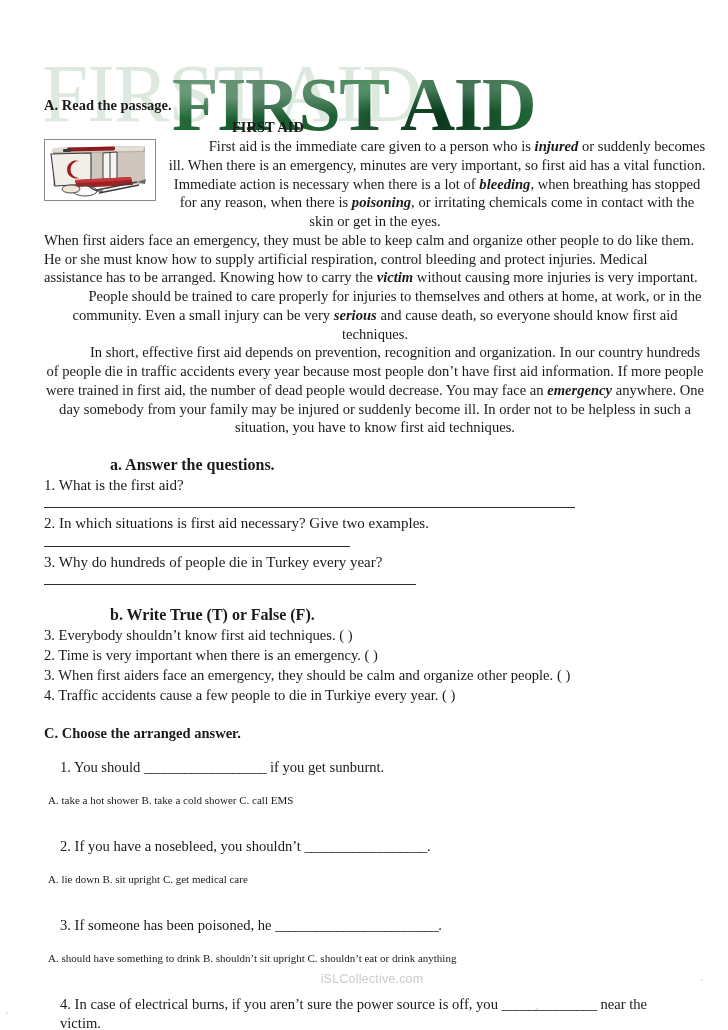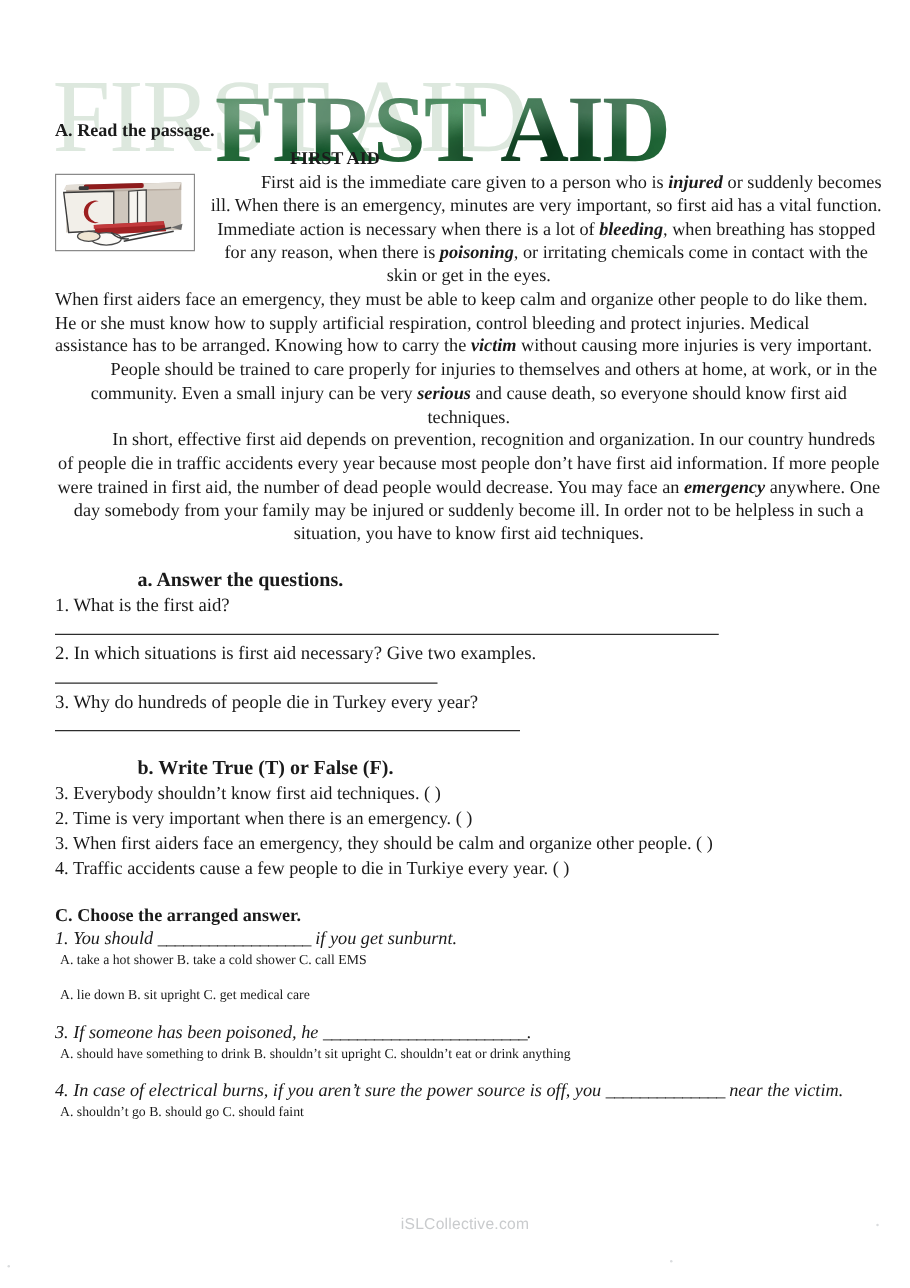--- a/index.html
+++ b/index.html
@@ -130,22 +130,21 @@
 
   .tf-line {
     font-size: 14.6px;
     line-height: 1.36;
     margin: 0;
   }
 
   .mc-stem {
     font-size: 14.6px;
     line-height: 1.33;
-    margin: 0;
-    font-style: italic;
+    margin: 16px;
   }
   .mc-opts {
     font-size: 11px;
     line-height: 1.33;
     margin: 0 0 0 4px;
   }
   .blank {
     letter-spacing: -0.5px;
     font-size: 14.6px;
   }
@@ -261,20 +260,21 @@
     <p class="tf-line">4. Traffic accidents cause a few people to die in Turkiye every year. (    )</p>
 
     <div style="height:18px"></div>
     <div class="bold-head">C. Choose the arranged answer.</div>
 
     <p class="mc-stem"><span>1. You should </span><span class="blank">__________________</span><span> if you get sunburnt.</span></p>
     <p class="mc-opts"> A. take a hot shower    B. take a cold shower   C. call EMS</p>
 
     <div class="gap"></div>
 
+    <p class="mc-stem"><span>2. If you have a nosebleed, you shouldn’t </span><span class="blank">__________________</span><span>.</span></p>
     <p class="mc-opts">A. lie down    B. sit upright    C. get medical care</p>
 
     <div class="gap"></div>
 
     <p class="mc-stem"><span>3. If someone has been poisoned, he </span><span class="blank">________________________</span><span>.</span></p>
     <p class="mc-opts">A. should have something to drink    B. shouldn’t sit upright    C. shouldn’t eat or drink anything</p>
 
     <div class="gap"></div>
 
     <p class="mc-stem"><span>4. In case of electrical burns, if you aren’t sure the power source is off, you </span><span class="blank">______________</span><span> near the victim.</span></p>

